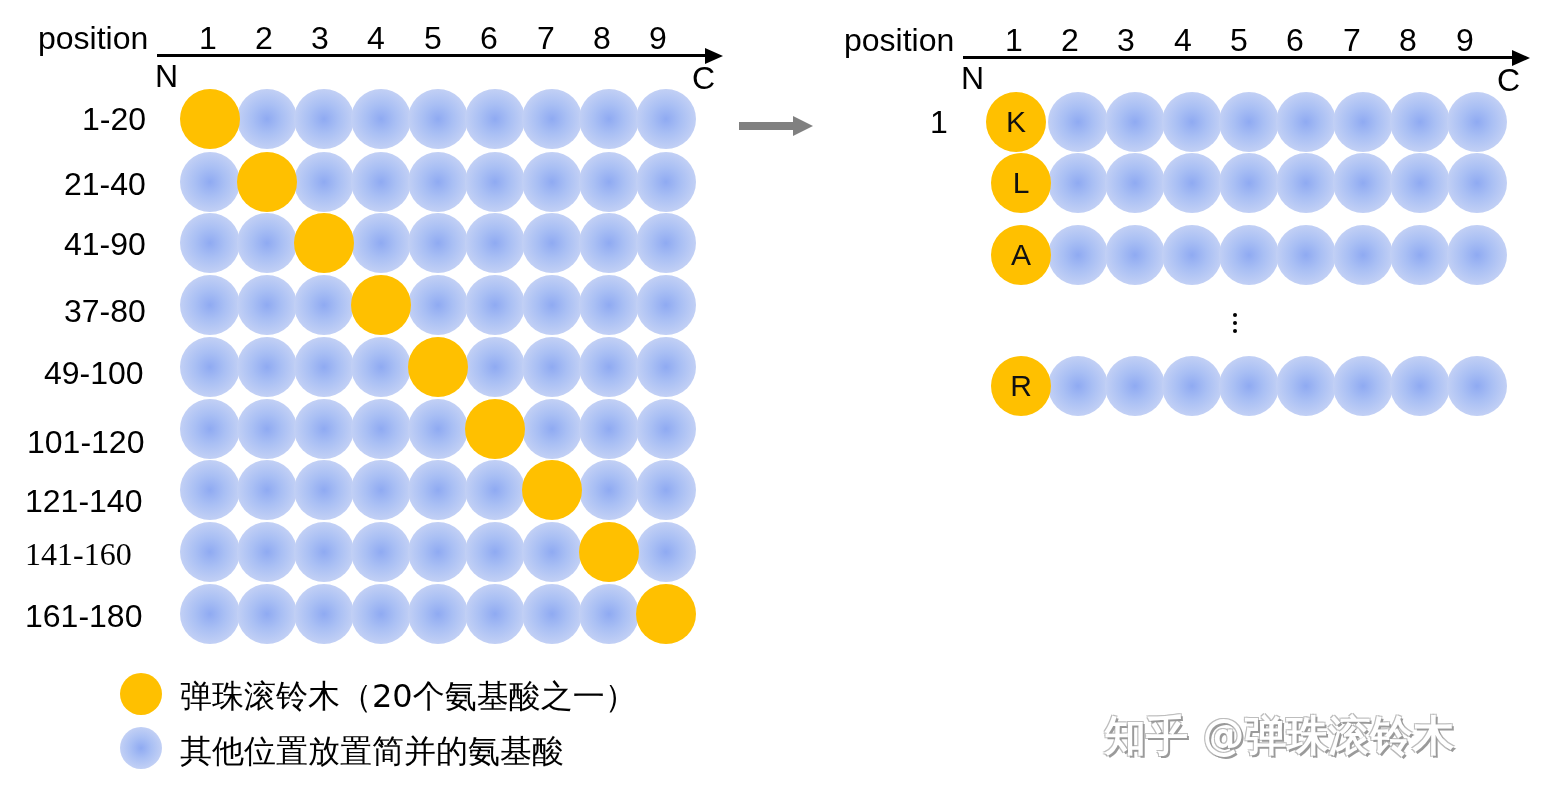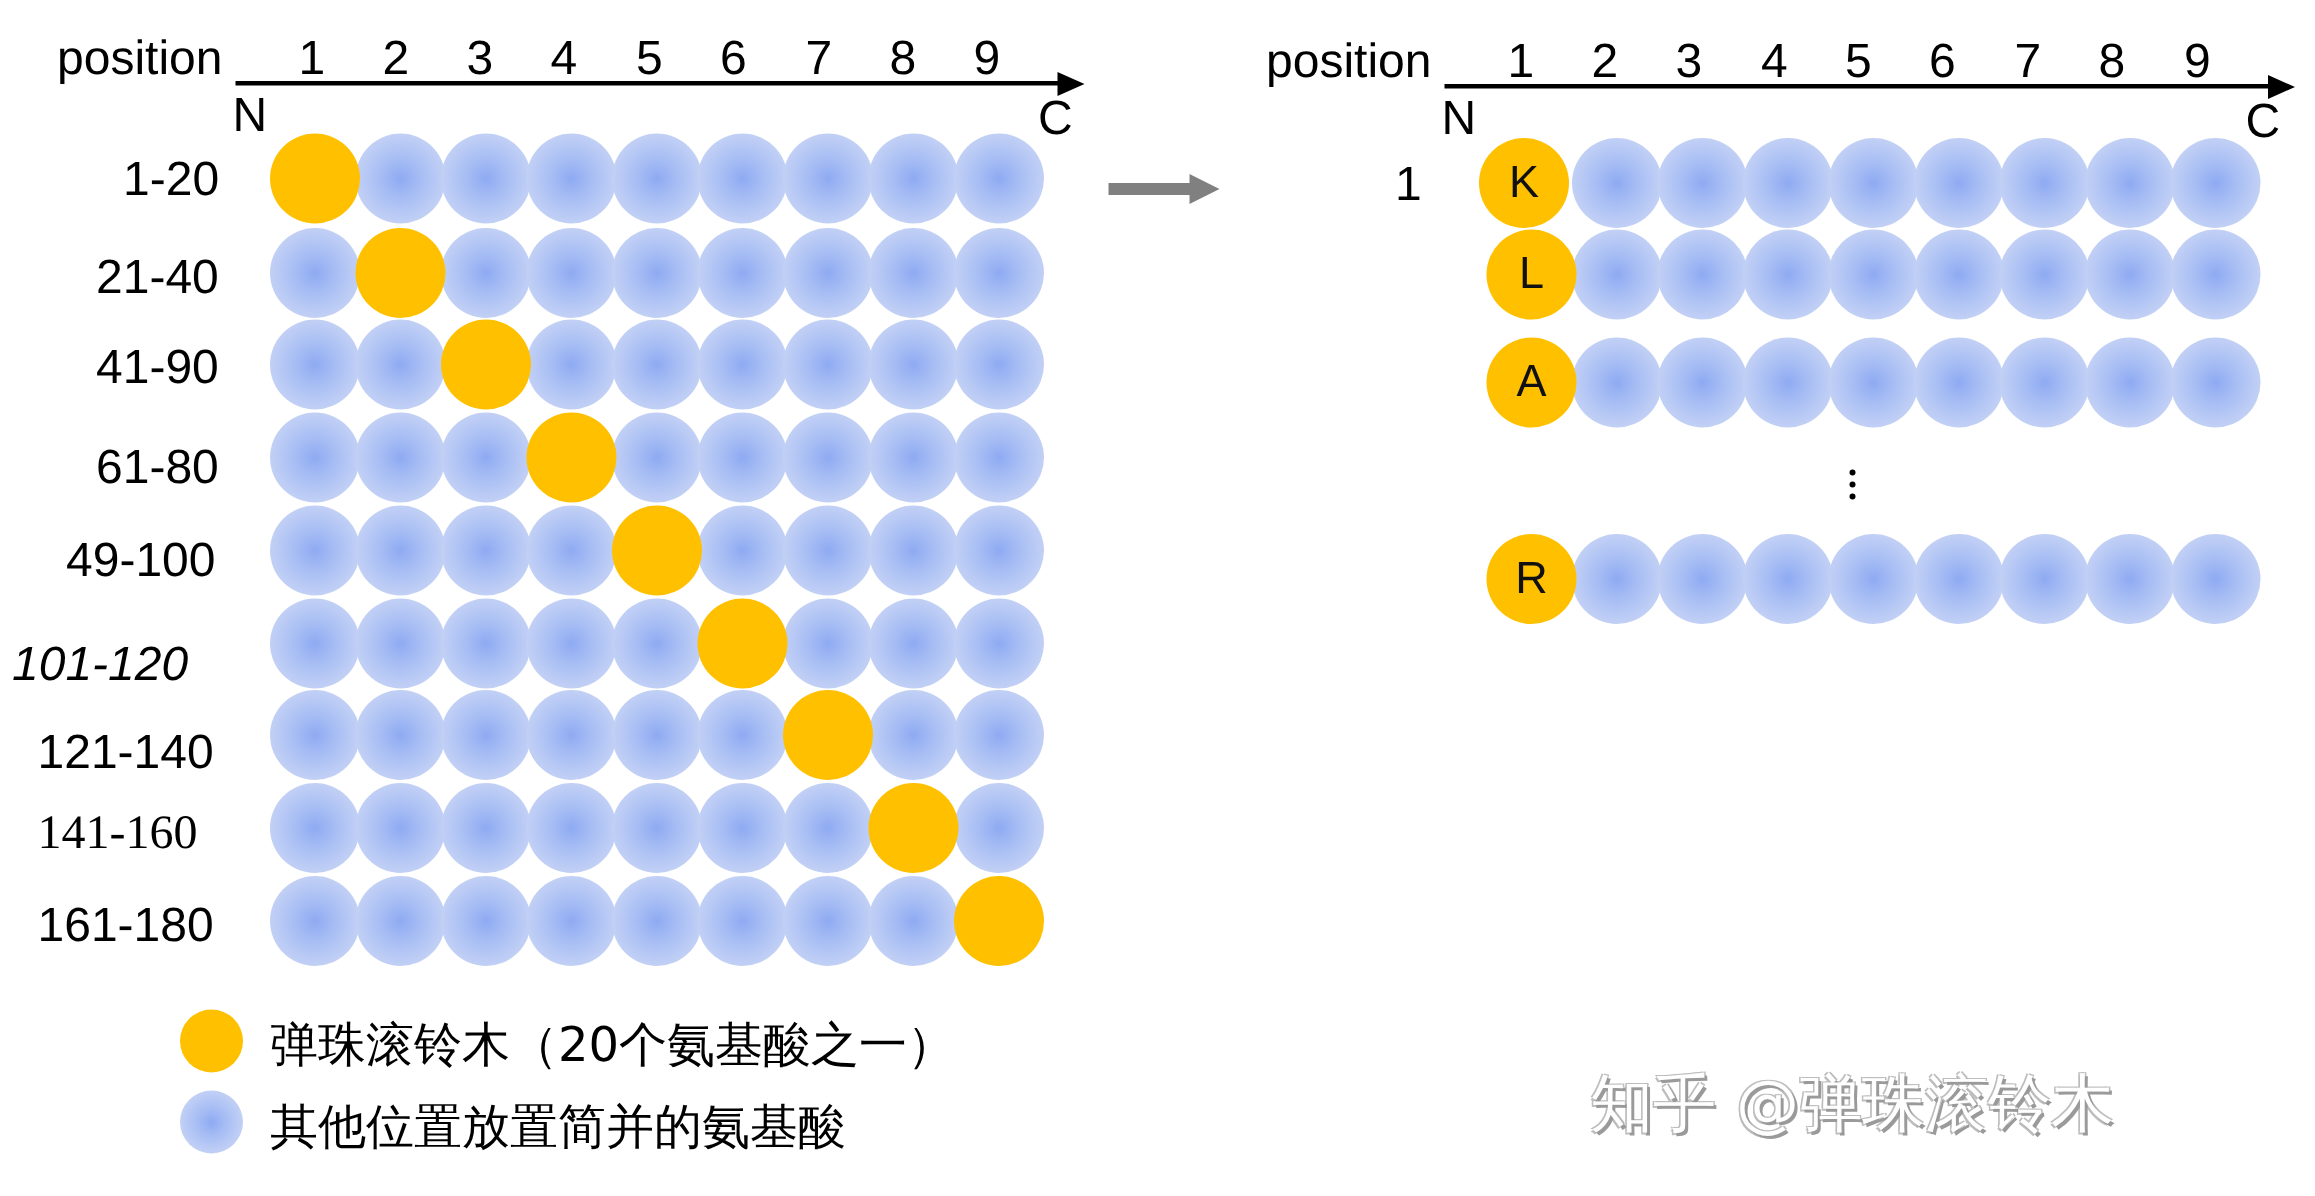--- a/index.html
+++ b/index.html
@@ -40,23 +40,23 @@
     <div class="abs txt" style="left:649px; top:22px;">9</div>
   </div>
   <div class="axis-line" style="left:157px; top:54px; width:550px;"></div>
   <div class="axis-head" style="left:705px; top:48px;"></div>
   <div class="abs txt" style="left:155px; top:60px;">N</div>
   <div class="abs txt" style="left:692px; top:62px;">C</div>
 
   <div class="abs txt" style="left:82px;  top:103px;">1-20</div>
   <div class="abs txt" style="left:64px;  top:168px;">21-40</div>
   <div class="abs txt" style="left:64px;  top:228px;">41-90</div>
-  <div class="abs txt" style="left:64px;  top:295px;">61-80</div>
+  <div class="abs txt" style="left:64px;  top:295px;">37-80</div>
   <div class="abs txt" style="left:44px;  top:357px;">49-100</div>
-  <div class="abs txt" style="left:8px;  top:426px;font-style:italic;">101-120</div>
+  <div class="abs txt" style="left:27px;  top:426px;">101-120</div>
   <div class="abs txt" style="left:25px;  top:485px;">121-140</div>
   <div class="abs txt" style="left:25px;  top:538px;font-family:Liberation Serif, serif;">141-160</div>
   <div class="abs txt" style="left:25px;  top:600px;">161-180</div>
 
   <div id="left-grid">
       <div class="ball gold" style="left: 180px; top: 89px; width: 60px; height: 60px; z-index: 2;"></div>
       <div class="ball blue" style="left: 237px; top: 89px; width: 60px; height: 60px;"></div>
       <div class="ball blue" style="left: 294px; top: 89px; width: 60px; height: 60px;"></div>
       <div class="ball blue" style="left: 351px; top: 89px; width: 60px; height: 60px;"></div>
       <div class="ball blue" style="left: 408px; top: 89px; width: 60px; height: 60px;"></div>
@@ -217,13 +217,13 @@
   </div>
 </div>
 
 <div>
   <div class="ball gold" style="left:120px; top:673px; width:42px; height:42px;"></div>
   <div class="abs legend-text" style="left:180px; top:680px;">弹珠滚铃木（20个氨基酸之一）</div>
   <div class="ball blue" style="left:120px; top:727px; width:42px; height:42px;"></div>
   <div class="abs legend-text" style="left:180px; top:735px;">其他位置放置简并的氨基酸</div>
 </div>
 
-<div class="abs watermark" style="left:1060px; top:708px;">知乎 @弹珠滚铃木</div>
+<div class="abs watermark" style="left:1104px; top:708px;font-weight:bold;">知乎 @弹珠滚铃木</div>
 
 </body></html>

